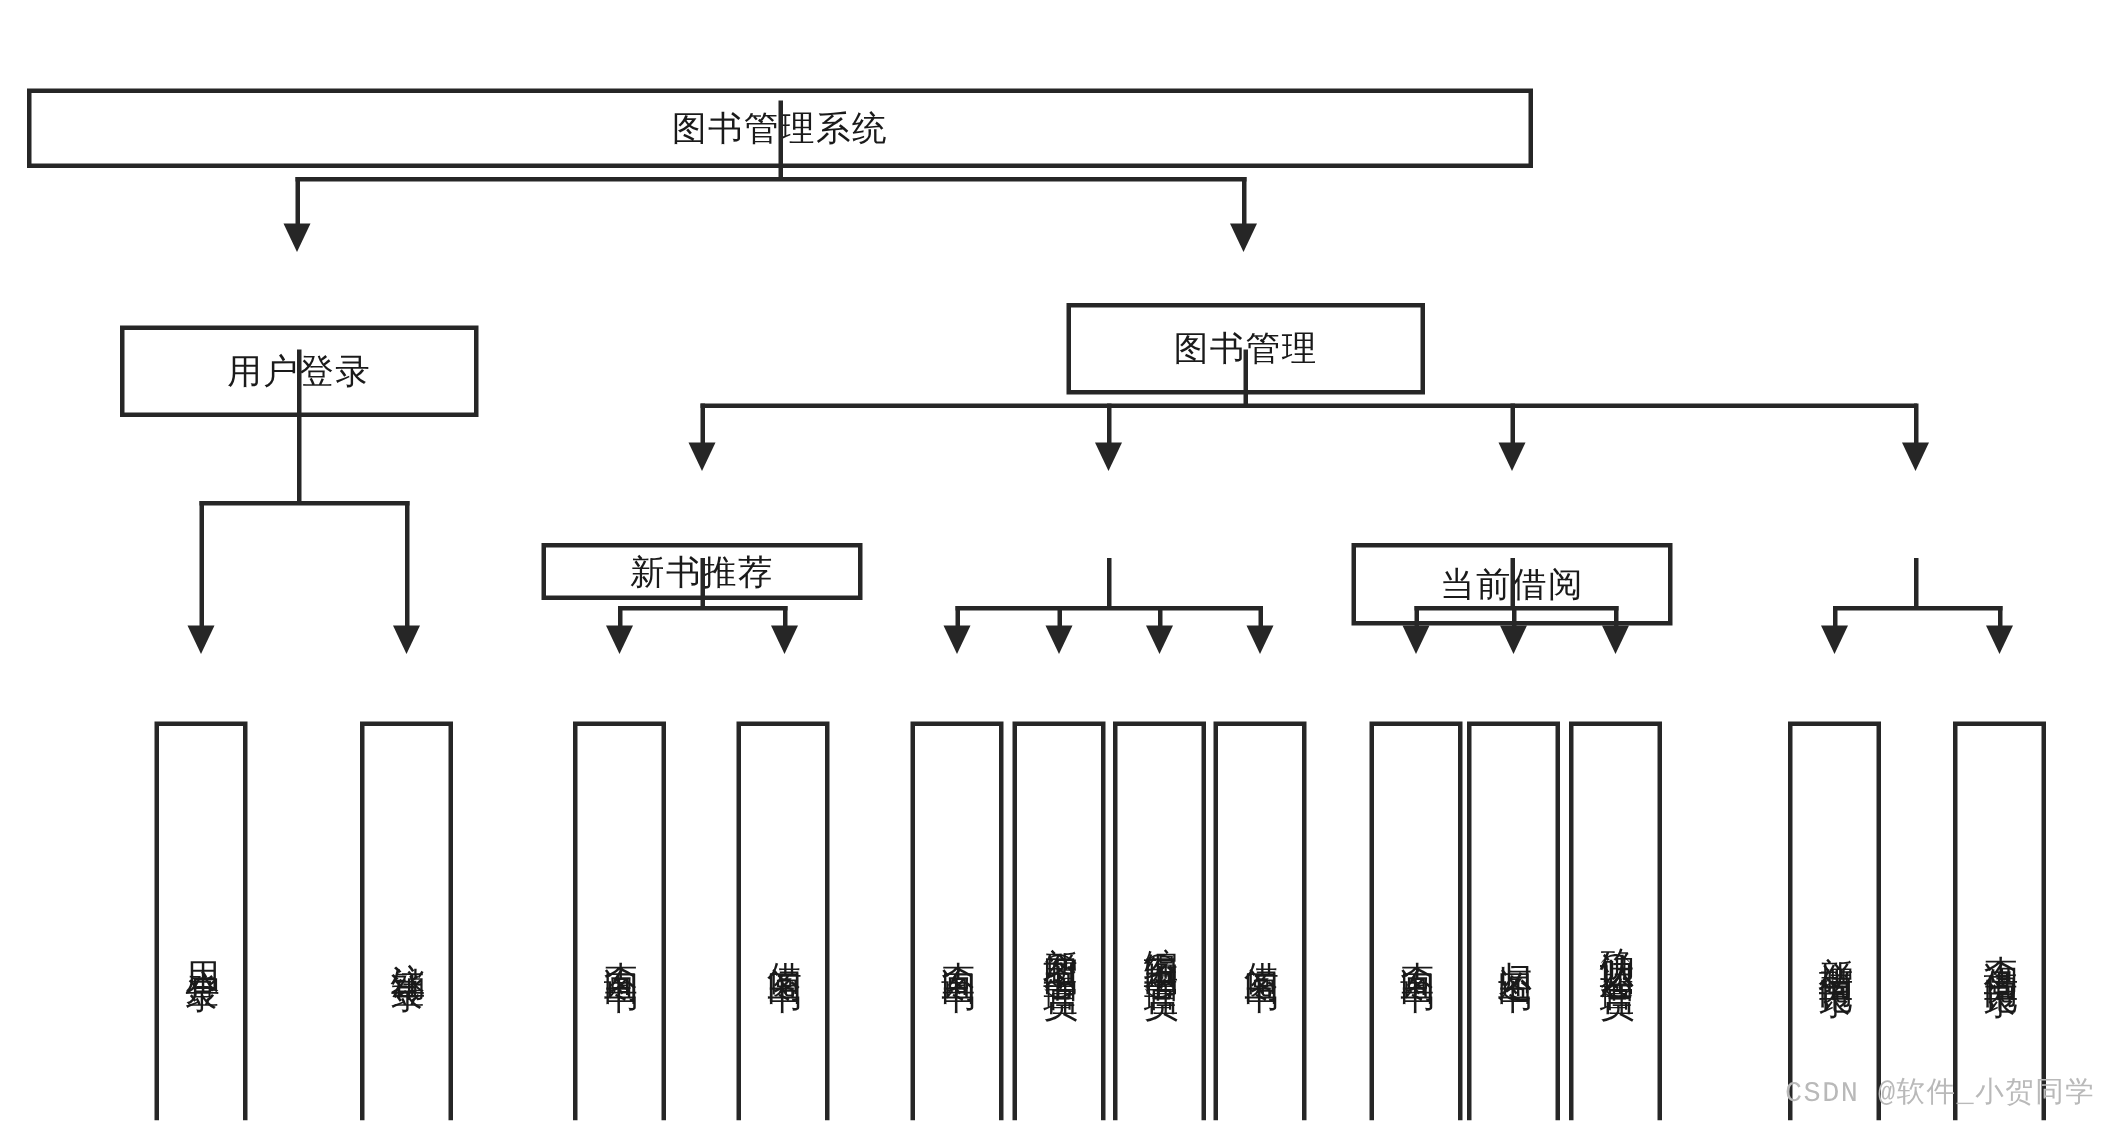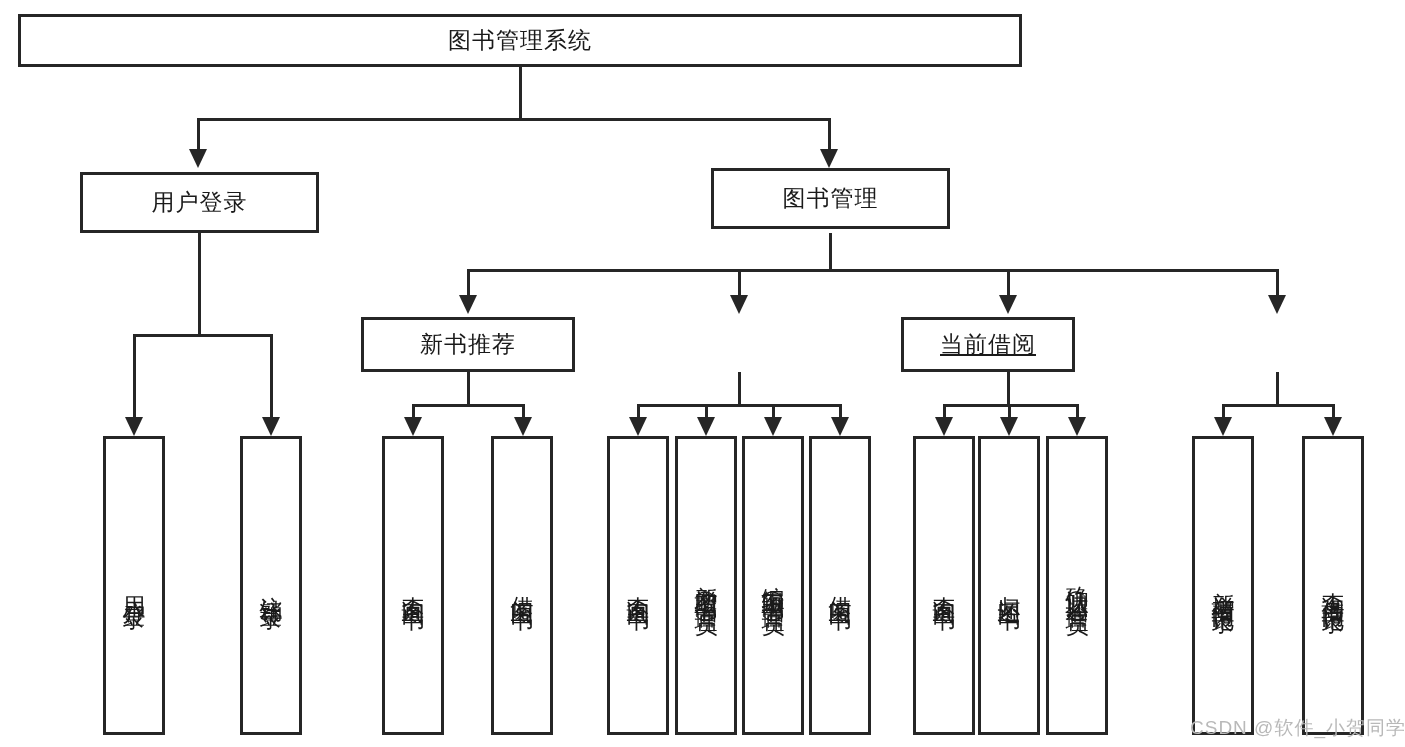--- a/index.html
+++ b/index.html
@@ -17,20 +17,21 @@
   }
   .node {
     position: absolute;
     box-sizing: border-box;
     border: 3px solid #262626;
     background: #ffffff;
     display: flex;
     align-items: center;
     justify-content: center;
     color: #1a1a1a;
+    margin-top: 45px;
   }
   .node.h {
     font-size: 23px;
     letter-spacing: 1px;
   }
   .node.v {
     writing-mode: vertical-rl;
     text-orientation: upright;
     font-size: 23px;
     letter-spacing: 4px;
@@ -64,60 +65,60 @@
     border-left: 9px solid transparent;
     border-right: 9px solid transparent;
     border-top: 19px solid #262626;
   }
   .watermark {
     position: absolute;
     font-size: 19px;
     color: #b9b9b9;
     letter-spacing: 1px;
     white-space: nowrap;
-    font-family: Liberation Sans, sans-serif;
+    font-family: Liberation Mono, monospace;
   }
 </style>
 </head>
 <body>
 
 <div id="canvas">
 
   <div class="node h root" style="left:18px; top:14px; width:1004px; height:53px;">图书管理系统</div>
 
   <div class="vline" style="left:519px; top:67px; height:53px;"></div>
   <div class="hline" style="left:197px; top:118px; width:634px;"></div>
   <div class="vline" style="left:197px; top:118px; height:33px;"></div>
   <div class="arrow" style="left:189px; top:149px;"></div>
   <div class="vline" style="left:828px; top:118px; height:33px;"></div>
   <div class="arrow" style="left:820px; top:149px;"></div>
 
   <div class="node h" style="left:80px; top:172px; width:239px; height:61px;">用户登录</div>
-  <div class="node h" style="left:711px; top:168px; width:239px; height:61px;text-align:center;">图书管理</div>
+  <div class="node h" style="left:711px; top:157px; width:239px; height:61px;text-align:center;">图书管理</div>
 
   <div class="vline" style="left:198px; top:233px; height:101px;"></div>
   <div class="hline" style="left:133px; top:334px; width:140px;"></div>
   <div class="vline" style="left:133px; top:334px; height:85px;"></div>
   <div class="arrow" style="left:125px; top:417px;"></div>
   <div class="vline" style="left:270px; top:334px; height:85px;"></div>
   <div class="arrow" style="left:262px; top:417px;"></div>
 
   <div class="vline" style="left:829px; top:233px; height:38px;"></div>
   <div class="hline" style="left:467px; top:269px; width:811px;"></div>
   <div class="vline" style="left:467px; top:269px; height:28px;"></div>
   <div class="arrow" style="left:459px; top:295px;"></div>
   <div class="vline" style="left:738px; top:269px; height:28px;"></div>
   <div class="arrow" style="left:730px; top:295px;"></div>
   <div class="vline" style="left:1007px; top:269px; height:28px;"></div>
   <div class="arrow" style="left:999px; top:295px;"></div>
   <div class="vline" style="left:1276px; top:269px; height:28px;"></div>
   <div class="arrow" style="left:1268px; top:295px;"></div>
 
-  <div class="node h" style="left:361px; top:317px; width:214px; height:55px;">新书推荐</div>
-  <div class="node h" style="left:901px; top:317px; width:174px; height:55px;text-decoration:underline;">当前借阅</div>
+  <div class="node h" style="left:361px; top:317px; width:214px; height:38px;">新书推荐</div>
+  <div class="node h" style="left:901px; top:317px; width:214px; height:55px;">当前借阅</div>
 
   <div class="vline" style="left:467px; top:372px; height:33px;"></div>
   <div class="hline" style="left:412px; top:404px; width:113px;"></div>
   <div class="vline" style="left:412px; top:404px; height:16px;"></div>
   <div class="arrow" style="left:404px; top:417px;"></div>
   <div class="vline" style="left:522px; top:404px; height:16px;"></div>
   <div class="arrow" style="left:514px; top:417px;"></div>
 
   <div class="vline" style="left:738px; top:372px; height:33px;"></div>
   <div class="hline" style="left:637px; top:404px; width:203px;"></div>

